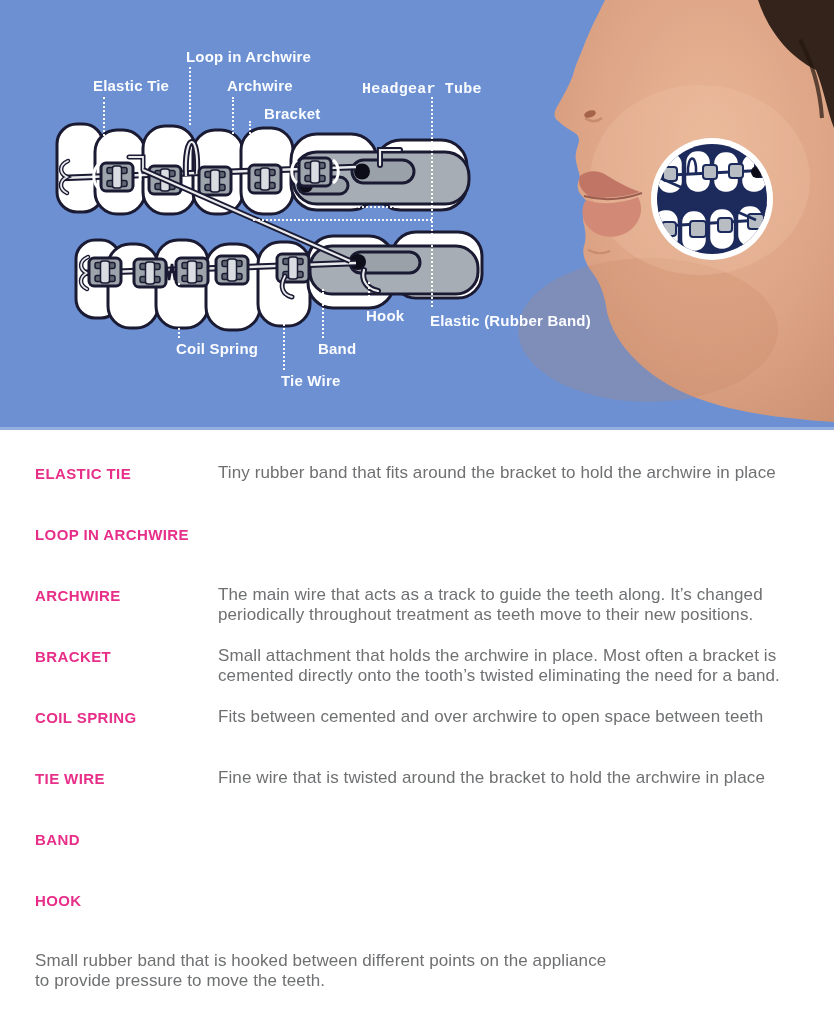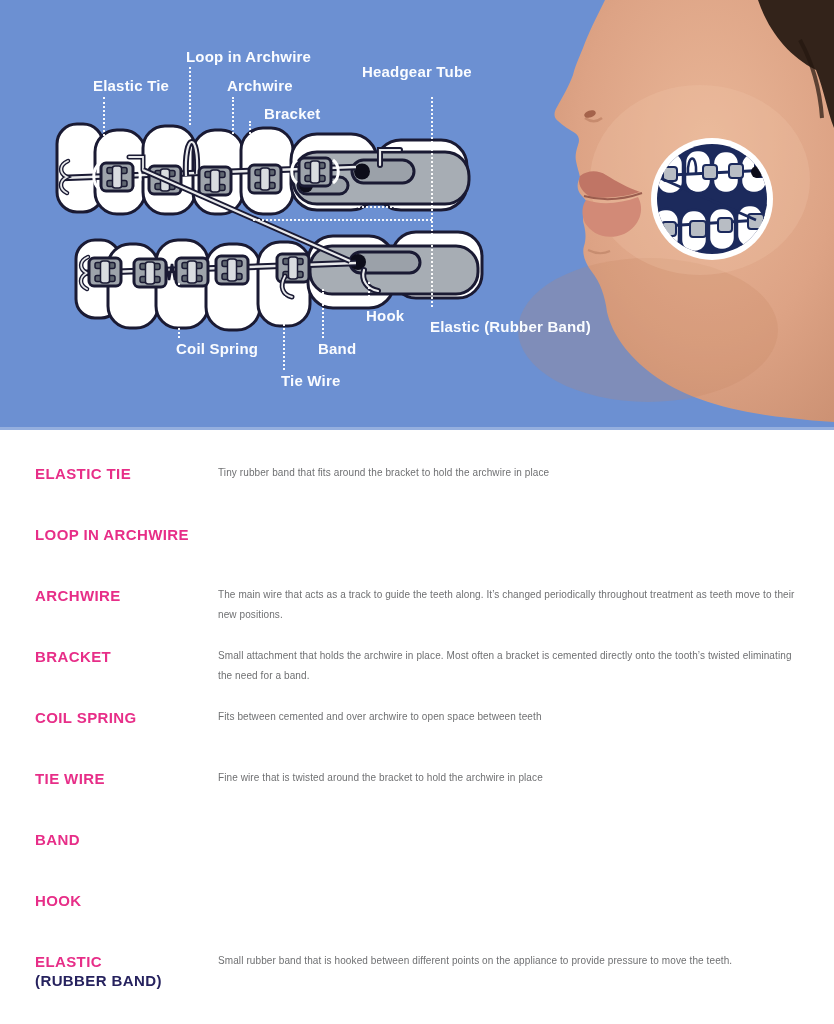--- a/index.html
+++ b/index.html
@@ -18,21 +18,21 @@
   .vlead { position:absolute; width:0; border-left:2px dotted rgba(255,255,255,.95); }
   .hlead { position:absolute; height:0; border-top:2px dotted rgba(255,255,255,.95); }
 
   
   .glossary { position:relative; width:834px; padding:33px 20px 0 35px; background:#fff; }
   .grow { display:flex; align-items:flex-start; min-height:40px; margin-bottom:21px; }
   .gterm { width:183px; flex:0 0 183px; font-size:15px; font-weight:700; letter-spacing:.4px;
            line-height:19px; padding-top:1px; }
   .gterm .t1 { color:var(--pink); display:block; }
   .gterm .t2 { color:var(--navy); display:block; }
-  .gdef { max-width:588px; font-size:10px; line-height:19.5px; color:#6F7072; letter-spacing:.1px; }
+  .gdef { max-width:588px; font-size:17px; line-height:19.5px; color:#6F7072; letter-spacing:.1px; }
 </style>
 </head>
 <body>
 
 <div class="hero" style="--pink:#E72E88; --navy:#26225E;">
 
   <svg class="hero-svg" width="834" height="430" viewBox="0 0 834 430">
     <defs>
       <radialGradient id="skinGrad" cx="55%" cy="35%" r="85%">
         <stop offset="0%" stop-color="#E9B697"></stop>
@@ -207,24 +207,24 @@
   <i class="hlead" style="left:325px; top:206px; width:107px;"></i>
   <i class="hlead" style="left:253px; top:219px; width:179px;"></i>
   <i class="vlead" style="left:368px; top:282px; height:23px;"></i>
   <i class="vlead" style="left:322px; top:289px; height:49px;"></i>
   <i class="vlead" style="left:283px; top:296px; height:74px;"></i>
   <i class="vlead" style="left:178px; top:283px; height:55px;"></i>
 
   <div class="hlabel" style="left:186px; top:48px;">Loop in Archwire</div>
   <div class="hlabel" style="left:93px;  top:77px;">Elastic Tie</div>
   <div class="hlabel" style="left:227px; top:77px;">Archwire</div>
-  <div class="hlabel" style="left:362px; top:63px;">Headgear Tube</div>
+  <div class="hlabel" style="left:362px; top:81px;font-family:Liberation Mono, monospace;">Headgear Tube</div>
   <div class="hlabel" style="left:264px; top:105px;">Bracket</div>
   <div class="hlabel" style="left:366px; top:307px;">Hook</div>
-  <div class="hlabel" style="left:430px; top:312px;margin-top:6px;">Elastic (Rubber Band)</div>
+  <div class="hlabel" style="left:430px; top:312px;">Elastic (Rubber Band)</div>
   <div class="hlabel" style="left:176px; top:340px;">Coil Spring</div>
   <div class="hlabel" style="left:318px; top:340px;">Band</div>
   <div class="hlabel" style="left:281px; top:372px;">Tie Wire</div>
 
   <div class="hero-bottom-edge"></div>
 </div>
 
 <div class="glossary" style="--pink:#E72E88; --navy:#26225E;">
 
   <div class="grow">
@@ -282,20 +282,16 @@
   </div>
 
   <div class="grow">
     <div class="gterm">
         <span class="t1">HOOK</span>
         <span class="t2"></span>
       </div>
   </div>
 
   <div class="grow">
-    <div class="gterm">
-        <span class="t1">ELASTIC</span>
-        <span class="t2">(RUBBER BAND)</span>
-      </div>
     <div class="gdef">Small rubber band that is hooked between different points on the appliance to provide pressure to move the teeth.</div>
   </div>
 
 </div>
 
 </body></html>

